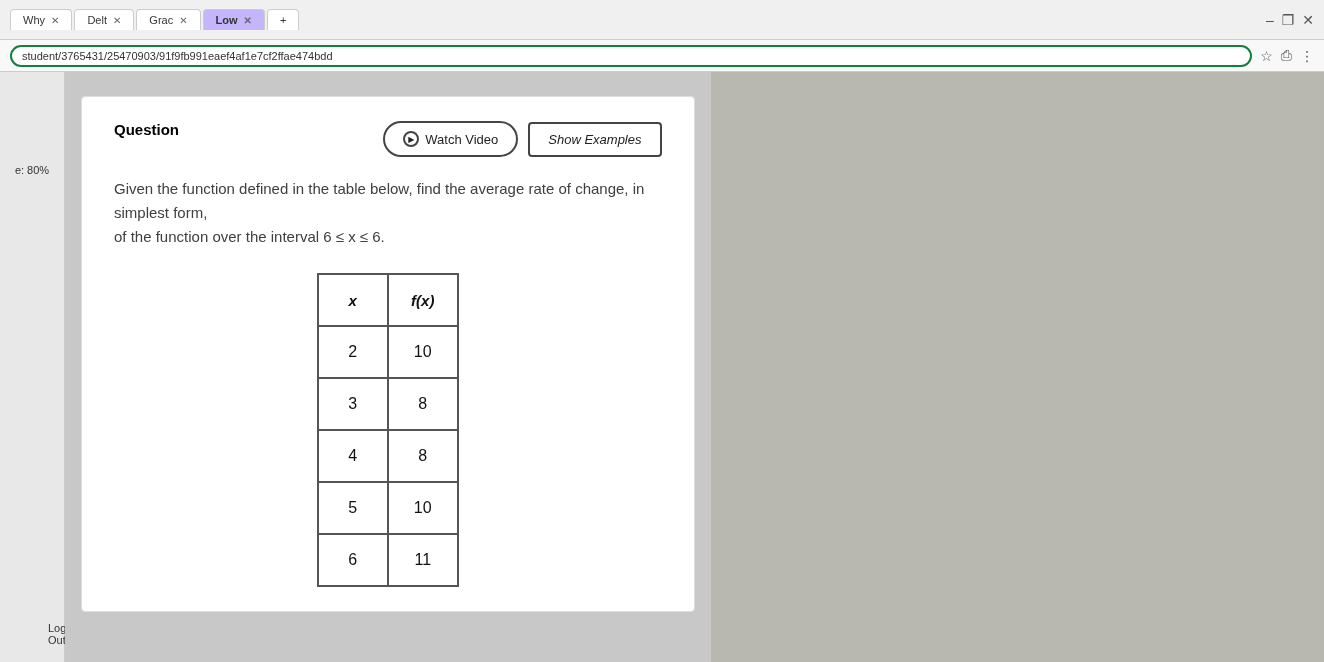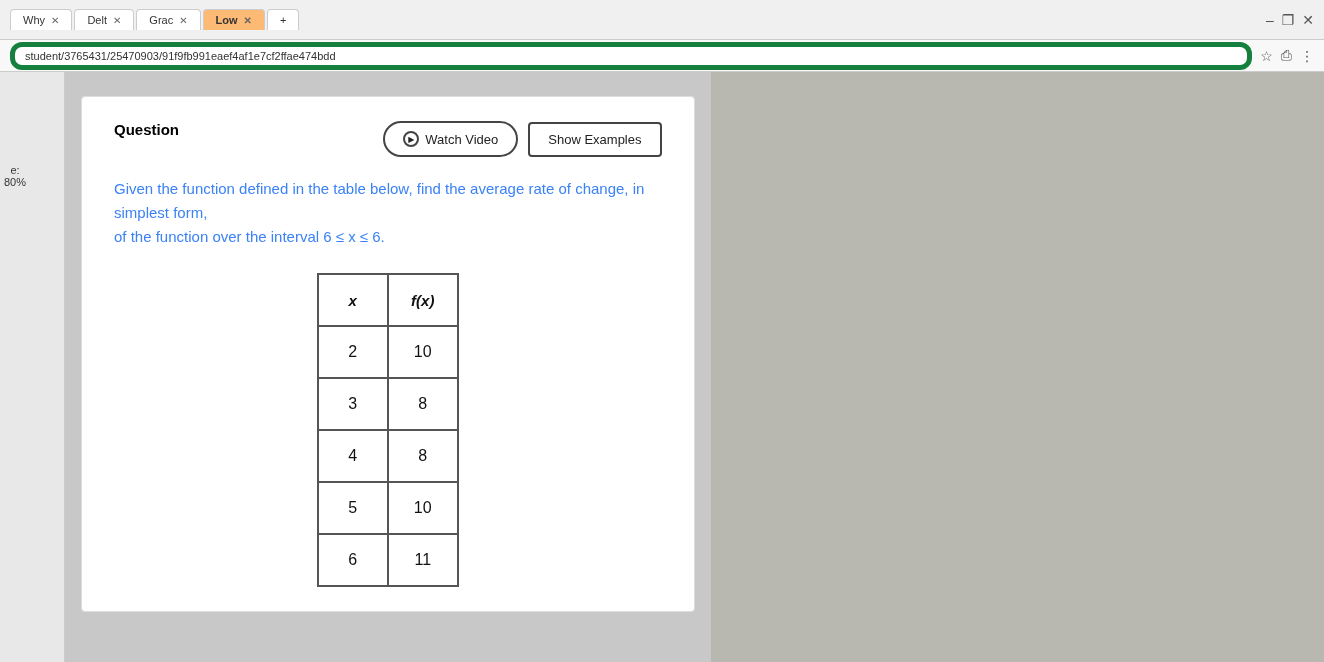--- a/index.html
+++ b/index.html
@@ -43,21 +43,21 @@
       border-bottom: none;
       border-radius: 4px 4px 0 0;
       font-size: 11px;
       display: flex;
       align-items: center;
       gap: 6px;
       cursor: pointer;
     }
 
     .tab.active {
-      background: #fdba74;
+      background: #c4b5fd;
       font-weight: bold;
     }
 
     .tab .close-btn {
       font-size: 10px;
       color: #666;
       cursor: pointer;
     }
 
     .address-bar-row {
@@ -68,21 +68,21 @@
       padding: 0 10px;
       border-bottom: 1px solid #ccc;
       font-size: 11px;
       color: #333;
       gap: 8px;
     }
 
     .address-text {
       flex: 1;
       background: #fff;
-      border: 5px solid #15803d;
+      border: 2px solid #15803d;
       border-radius: 12px;
       padding: 3px 10px;
       font-size: 11px;
     }
 
     .browser-icons {
       display: flex;
       gap: 8px;
       align-items: center;
       color: #555;
@@ -94,21 +94,21 @@
       display: flex;
       height: calc(662px - 72px);
     }
 
     
     .sidebar {
       width: 65px;
       background: #e8e8e8;
       border-right: 1px solid #ccc;
       display: flex;
-      flex-direction: row;
+      flex-direction: column;
       padding: 8px 0;
     }
 
     .sidebar-percent {
       font-size: 11px;
       color: #333;
       text-align: center;
       padding: 4px;
       margin-top: 80px;
     }
@@ -183,25 +183,26 @@
     }
 
     .show-examples-btn {
       border: 2px solid #444;
       border-radius: 4px;
       padding: 8px 18px;
       font-size: 13px;
       background: #fff;
       cursor: pointer;
       color: #222;
+      font-style: italic;
     }
 
     .question-text {
       font-size: 15px;
-      color: #3b82f6;
+      color: #404040;
       line-height: 1.6;
       margin-bottom: 24px;
     }
 
     
     .function-table {
       border-collapse: collapse;
       margin: 0 auto;
       display: block;
       width: fit-content;

